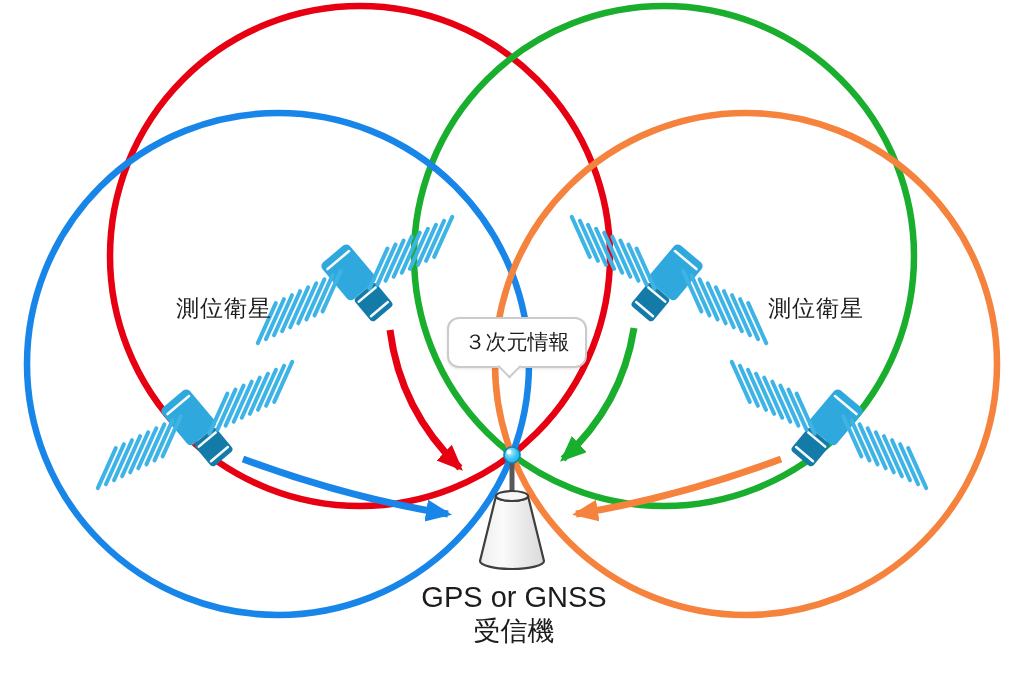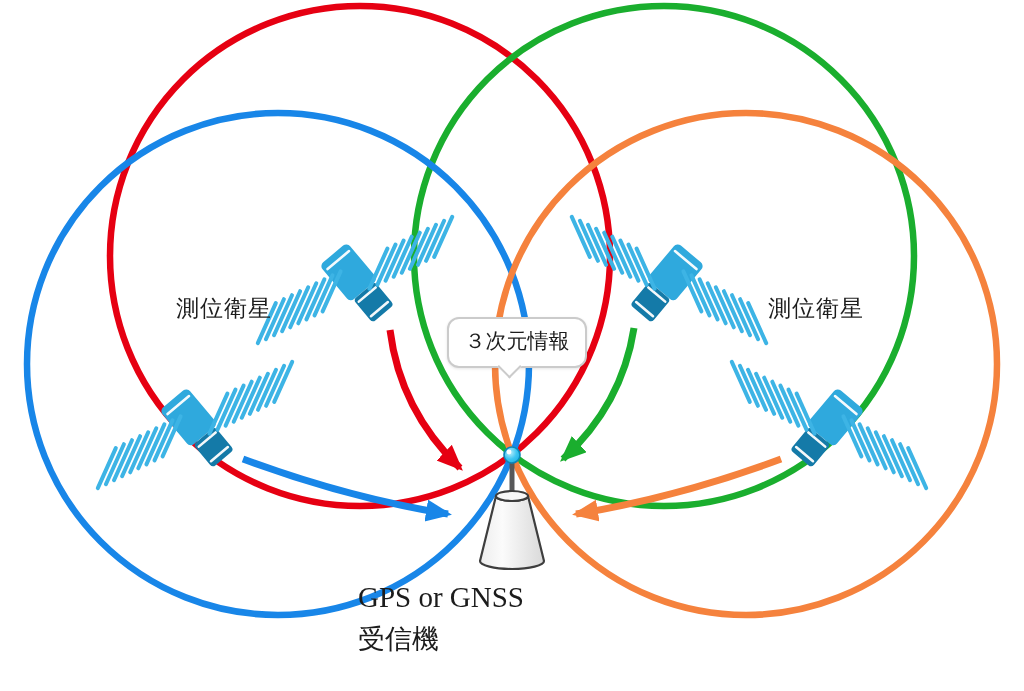--- a/index.html
+++ b/index.html
@@ -1,17 +1,17 @@
 <!DOCTYPE html>
 <html style="--red: #e60012; --green: #1aae2e; --blue: #1886e8; --orange: #f5823d; --satellite_body: #2fa9dd; --satellite_module: #147aa8; --satellite_panel: #3db4e5; --ball: #3fc6f2; --pole: #57585a; --cone_outline: #3e3e3e; --bubble_border: #cbcbcb; --text: #1c1c1c;"><head>
 <meta charset="utf-8">
 <style>
   html,body{margin:0;padding:0;background:#ffffff;}
   #stage{position:relative;width:1024px;height:691px;background:#ffffff;overflow:hidden;
-         font-family:Liberation Serif, serif;}
+         font-family:Liberation Sans, sans-serif;}
   #stage svg{position:absolute;left:0;top:0;}
 
   
   .circ{fill:none;stroke-width:6.5;}
   .circ-red{stroke:var(--red);}
   .circ-green{stroke:var(--green);}
   .circ-blue{stroke:var(--blue);}
   .circ-orange{stroke:var(--orange);}
 
   .arrow{fill:none;stroke-width:7;stroke-linecap:butt;}
@@ -28,23 +28,23 @@
   .sat-module{fill:var(--satellite_module);}
   .sat-line{stroke:#ffffff;stroke-width:2.6;stroke-linecap:round;opacity:.95;}
   .sat-panel{stroke:var(--satellite_panel);stroke-width:4;stroke-linecap:round;fill:none;}
 
   .pole{stroke:var(--pole);stroke-width:5;}
   .cone{stroke:var(--cone_outline);stroke-width:2.2;stroke-linejoin:round;}
   .ball{stroke:#0c86b8;stroke-width:1.6;}
 
   .txt{position:absolute;color:var(--text);}
   .sat-label{font-size:23px;font-weight:500;letter-spacing:1px;white-space:nowrap;}
-  .receiver-label{left:358px;top:580px;width:280px;text-align:left;
+  .receiver-label{left:374px;top:580px;width:280px;text-align:center;
                   font-size:29px;font-weight:500;line-height:1.22;}
-  .receiver-label .l2{font-size:27px;margin-top:8px;}
+  .receiver-label .l2{font-size:27px;}
 
   .bubble{position:absolute;left:447px;top:317px;width:132px;background:#ffffff;
           border:2.5px solid var(--bubble_border);border-radius:12px;
           box-shadow:0 1px 3px rgba(0,0,0,.10);
           text-align:center;padding:7px 2px 8px 2px;z-index:5;}
   .bubble .line{font-size:21px;font-weight:500;color:var(--text);line-height:1.5;white-space:nowrap;text-align:center;}
   .bubble-tail{position:absolute;left:52px;top:calc(100% - 8px);width:15px;height:15px;
                background:#ffffff;border-right:2.5px solid var(--bubble_border);
                border-bottom:2.5px solid var(--bubble_border);transform:rotate(45deg);}
 </style>

